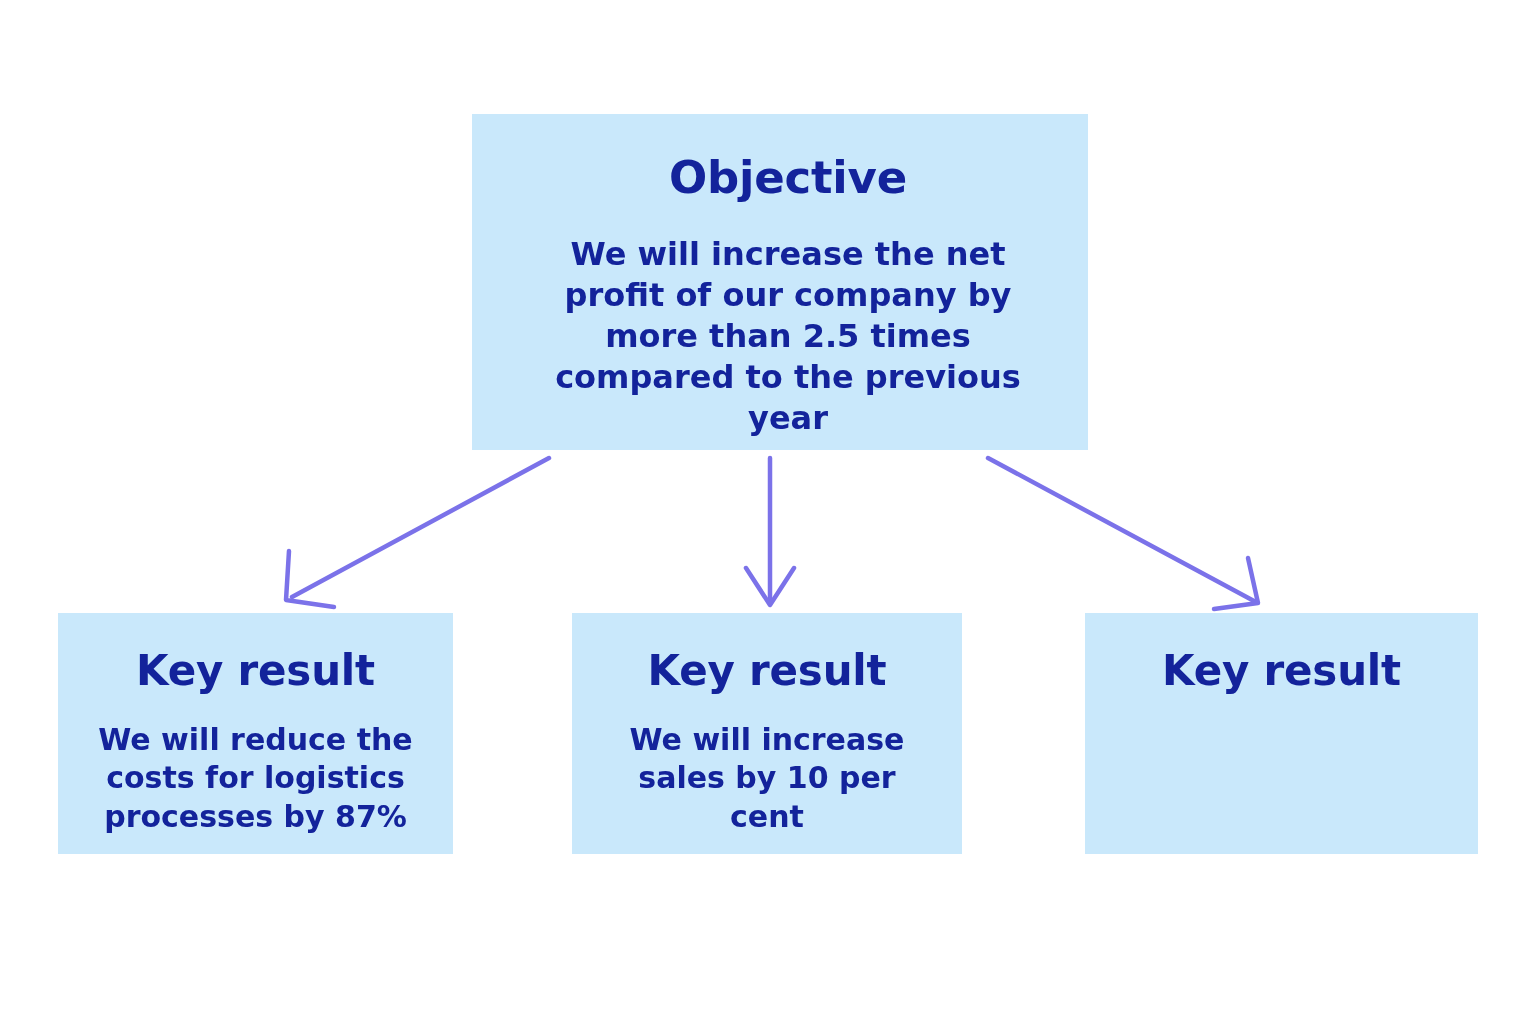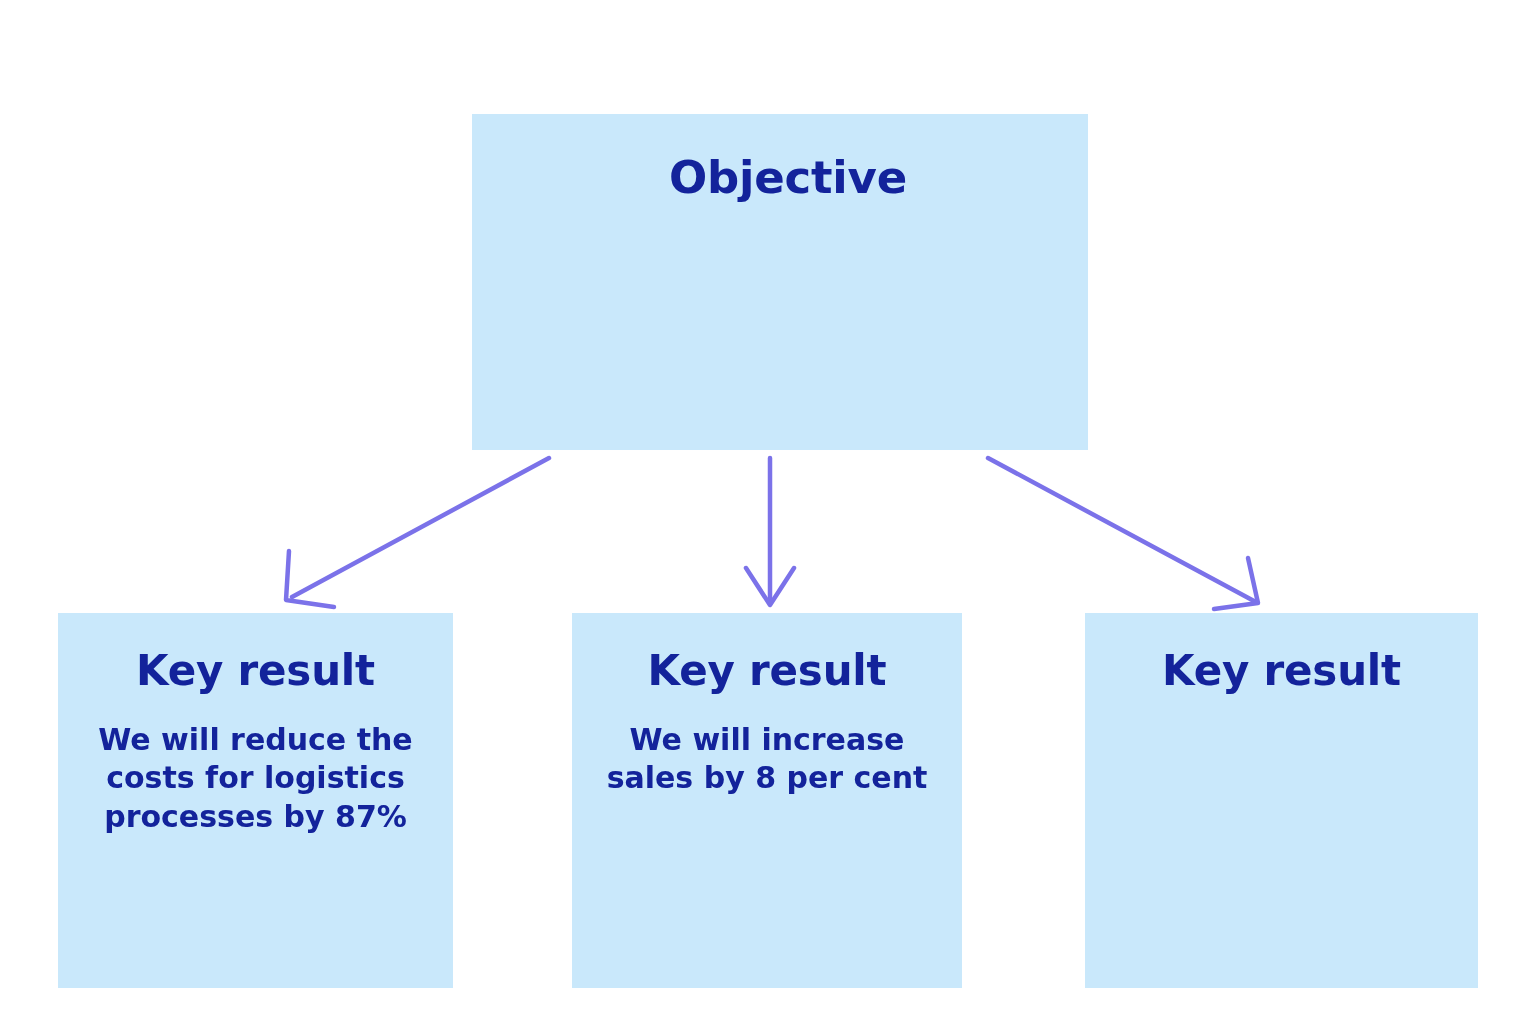--- a/index.html
+++ b/index.html
@@ -62,21 +62,21 @@
     margin: 0 0 33px 0;
   }
   #objective-node .node-body {
     font-size: 32px;
     width: 470px;
   }
 
   
   .kr-node {
     top: 613px;
-    height: 375px;
+    height: 241px;
     padding: 36px 12px 0 12px;
   }
   .kr-node .node-title {
     font-size: 42px;
     margin: 0 0 28px 0;
   }
   .kr-node .node-body {
     font-size: 30px;
   }
   #kr-node-0 { left: 58px;   width: 395px; }
@@ -106,29 +106,30 @@
 
       <g>
         <line x1="988" y1="458" x2="1254" y2="601"></line>
         <polyline points="1214,609 1258,603 1248,558"></polyline>
       </g>
     </g>
   </svg>
 
   <div class="node" id="objective-node">
     <div class="node-title">Objective</div>
+    <div class="node-body">We will increase the net profit of our company by more than 2.5 times compared to the previous year</div>
   </div>
 
   <div class="node kr-node" id="kr-node-0">
     <div class="node-title">Key result</div>
     <div class="node-body">We will reduce the costs for logistics processes by 87%</div>
   </div>
 
   <div class="node kr-node" id="kr-node-1">
     <div class="node-title">Key result</div>
-    <div class="node-body">We will increase sales by 8 per cent</div>
+    <div class="node-body">We will increase sales by 10 per cent</div>
   </div>
 
   <div class="node kr-node" id="kr-node-2">
     <div class="node-title">Key result</div>
   </div>
 
 </div>
 
 </body></html>

